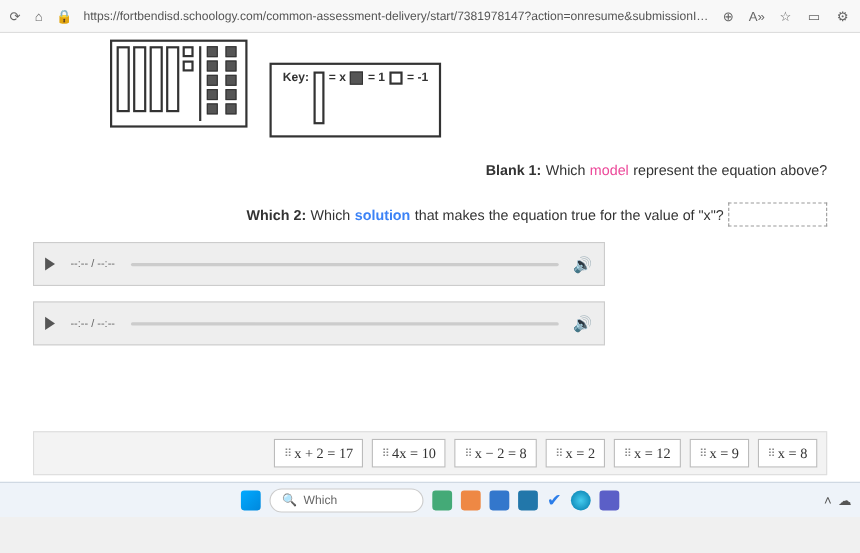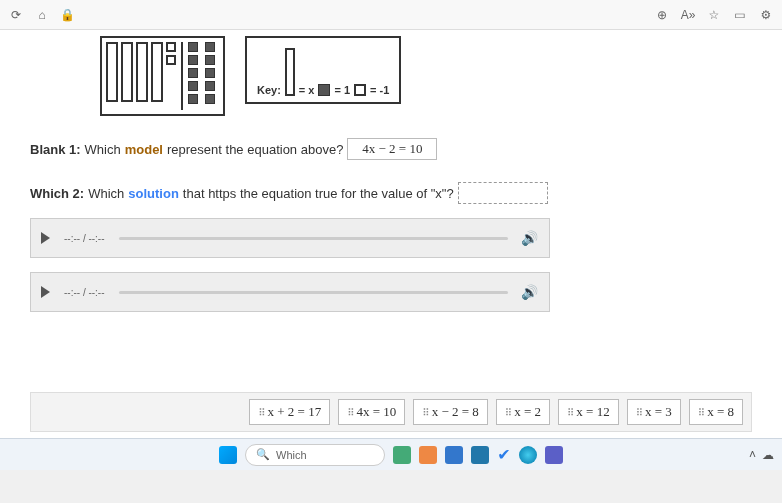--- a/index.html
+++ b/index.html
@@ -35,29 +35,29 @@
   }
   
   .models-row { display:flex; align-items:flex-start; gap:20px; margin-left:70px;}
   .model { border:2px solid #333; padding:4px; display:flex; gap:3px; align-items:flex-start;}
   .bar { width:12px; height:60px; border:2px solid #333; background:#fff;}
   .sq { width:10px; height:10px; border:2px solid #333; background:#fff;}
   .sqf { width:10px; height:10px; background:#555; border:1px solid #333;}
   .col { display:flex; flex-direction:column; gap:3px;}
   .sep { width:2px; height:68px; background:#333; margin:0 2px;}
   .grid2 { display:grid; grid-template-columns:repeat(2,14px); gap:3px;}
-  .key-box { border:2px solid #333; padding:6px 10px; display:flex; align-items:flex-end; gap:4px; height:68px;}
+  .key-box { border:2px solid #333; padding:6px 10px; display:flex; align-items:flex-start; gap:4px; height:68px;margin-top:21px;}
   .key-bar { width:10px; height:48px; border:2px solid #333;}
   .key-sqf { width:12px;height:12px;background:#555;border:1px solid #333;}
   .key-sq { width:12px;height:12px;border:2px solid #333;}
   .key-box .lbl{font-size:11px;font-weight:bold;}
 
-  .q { margin-top:22px; font-size:13px; display:flex; align-items:center; gap:4px;}
+  .q { margin-top:22px; font-size:13px; display:flex; align-items:center; gap:4px;justify-content:flex-end;}
   .q .blank-label{font-weight:bold;}
-  .red{color:#a16207;font-weight:bold;}
+  .red{color:#ec4899;font-weight:normal;}
   .blue{color:#3b82f6;font-weight:bold;}
   .drop-zone{
     border:1px dashed #999; min-width:90px; height:22px;
     display:inline-flex; align-items:center; justify-content:center;
     font-family:'Times New Roman',serif; font-size:13px; padding:0 6px;
   }
   .drop-zone.filled{border:1px solid #bbb;}
 
   .audio {
     margin-top:14px; background:#eee; border:1px solid #ccc;
@@ -91,20 +91,21 @@
   .tb-ico{width:18px;height:18px;border-radius:3px;display:inline-block;}
   .tb-right{position:absolute;right:8px;display:flex;align-items:center;gap:6px;color:#555;font-size:12px;}
 </style>
 </head>
 <body>
 
 <div class="browser-bar">
   <span class="ico">⟳</span>
   <span class="ico">⌂</span>
   <span class="ico">🔒</span>
+  <span class="url">https://fortbendisd.schoology.com/common-assessment-delivery/start/7381978147?action=onresume&amp;submissionI…</span>
   <div class="right">
     <span class="ico">⊕</span>
     <span class="ico">A»</span>
     <span class="ico">☆</span>
     <span class="ico">▭</span>
     <span class="ico">⚙</span>
   </div>
 </div>
 
 <div class="content">
@@ -142,28 +143,27 @@
       <div class="key-sq"></div>
       <span class="lbl">= -1</span>
     </div>
   </div>
 
   <div class="q">
     <span class="blank-label">Blank 1:</span>
     <span>Which </span>
     <span class="red">model</span>
     <span> represent the equation above?</span>
-    <span class="drop-zone filled">4x − 2 = 10</span>
   </div>
 
   <div class="q">
     <span class="blank-label">Which 2:</span>
     <span>Which </span>
     <span class="blue">solution</span>
-    <span> that https the equation true for the value of "x"?</span>
+    <span> that makes the equation true for the value of "x"?</span>
     <span class="drop-zone"></span>
   </div>
 
   <div class="audio">
     <div class="play"></div>
     <span class="time">--:-- / --:--</span>
     <div class="track"></div>
     <span class="vol">🔊</span>
   </div>
 
@@ -190,21 +190,21 @@
     <div class="chip">
         <span class="grip">⠿</span>
         <span>x = 2</span>
       </div>
     <div class="chip">
         <span class="grip">⠿</span>
         <span>x = 12</span>
       </div>
     <div class="chip">
         <span class="grip">⠿</span>
-        <span>x = 3</span>
+        <span>x = 9</span>
       </div>
     <div class="chip">
         <span class="grip">⠿</span>
         <span>x = 8</span>
       </div>
   </div>
 
   <div class="taskbar">
     <span class="tb-ico" style="background:linear-gradient(135deg,#0af,#08d);"></span>
     <div class="search-pill">

